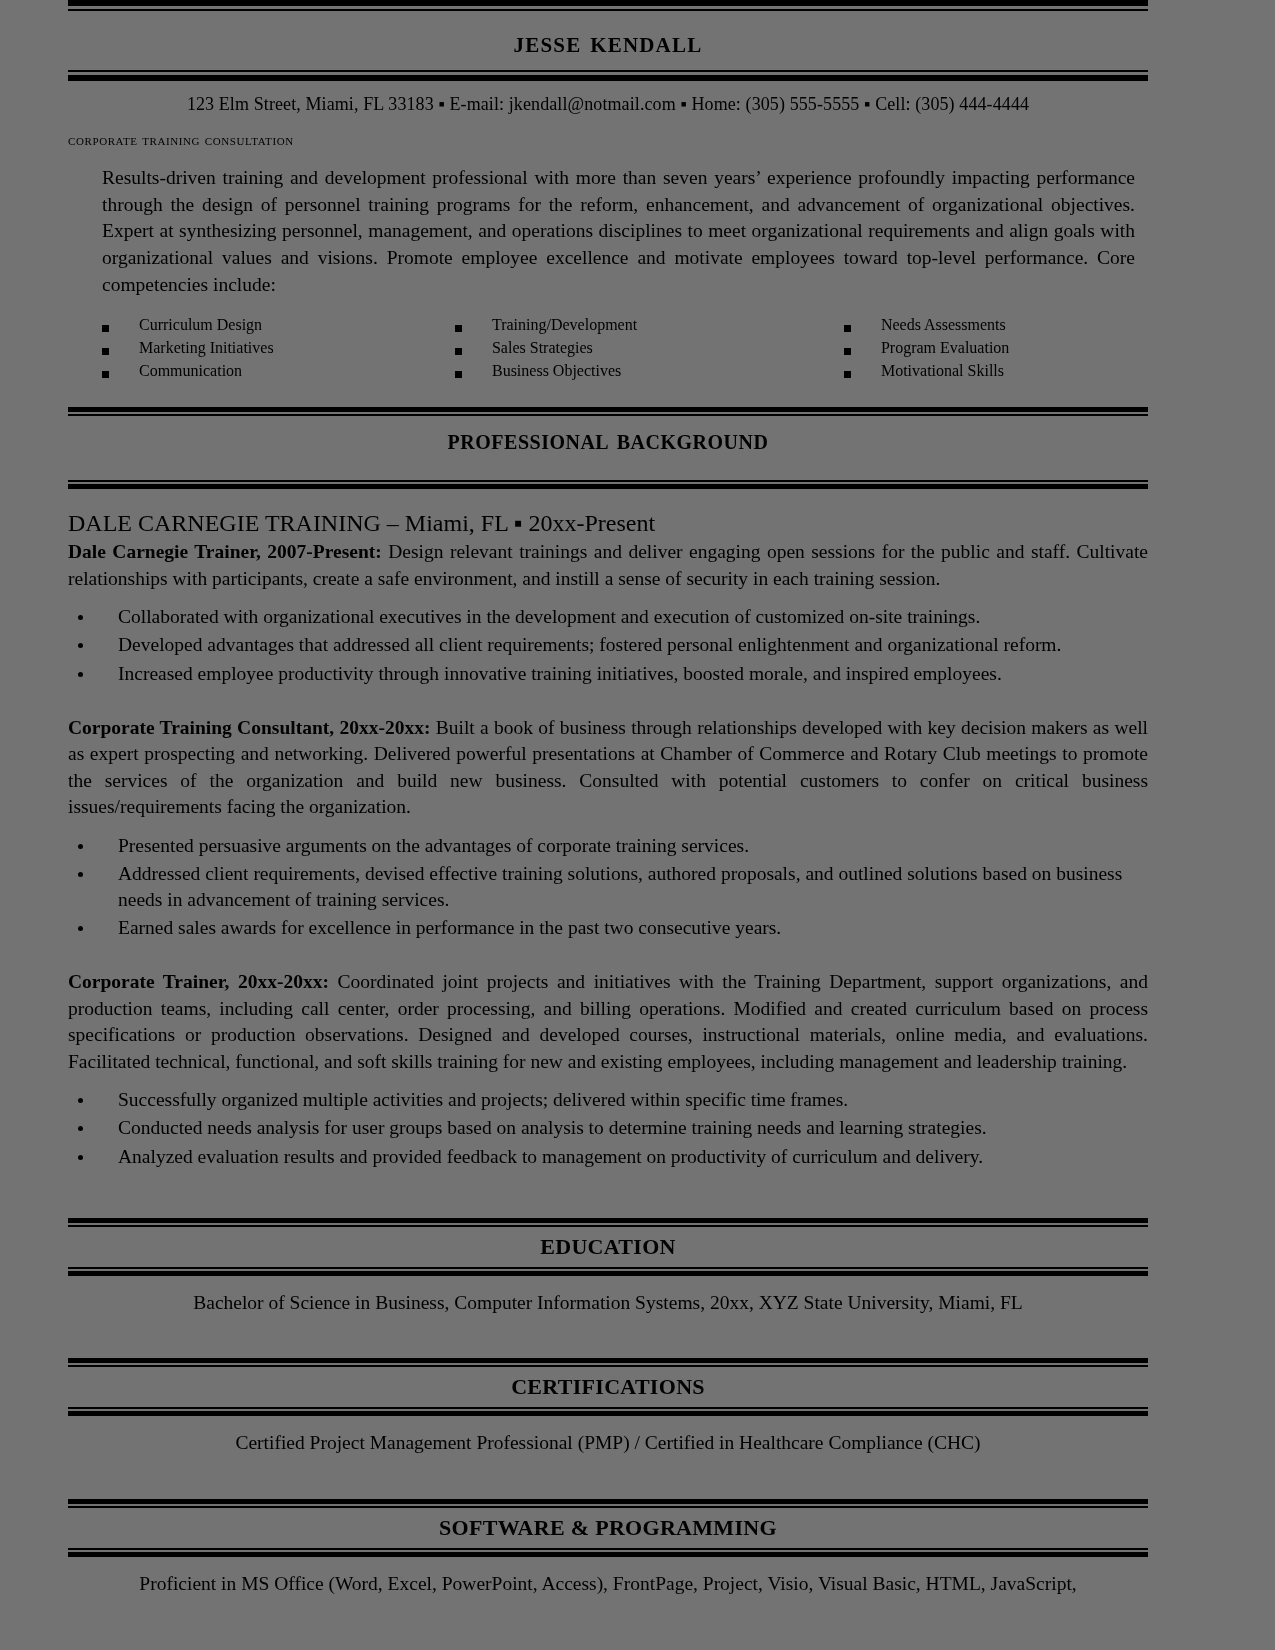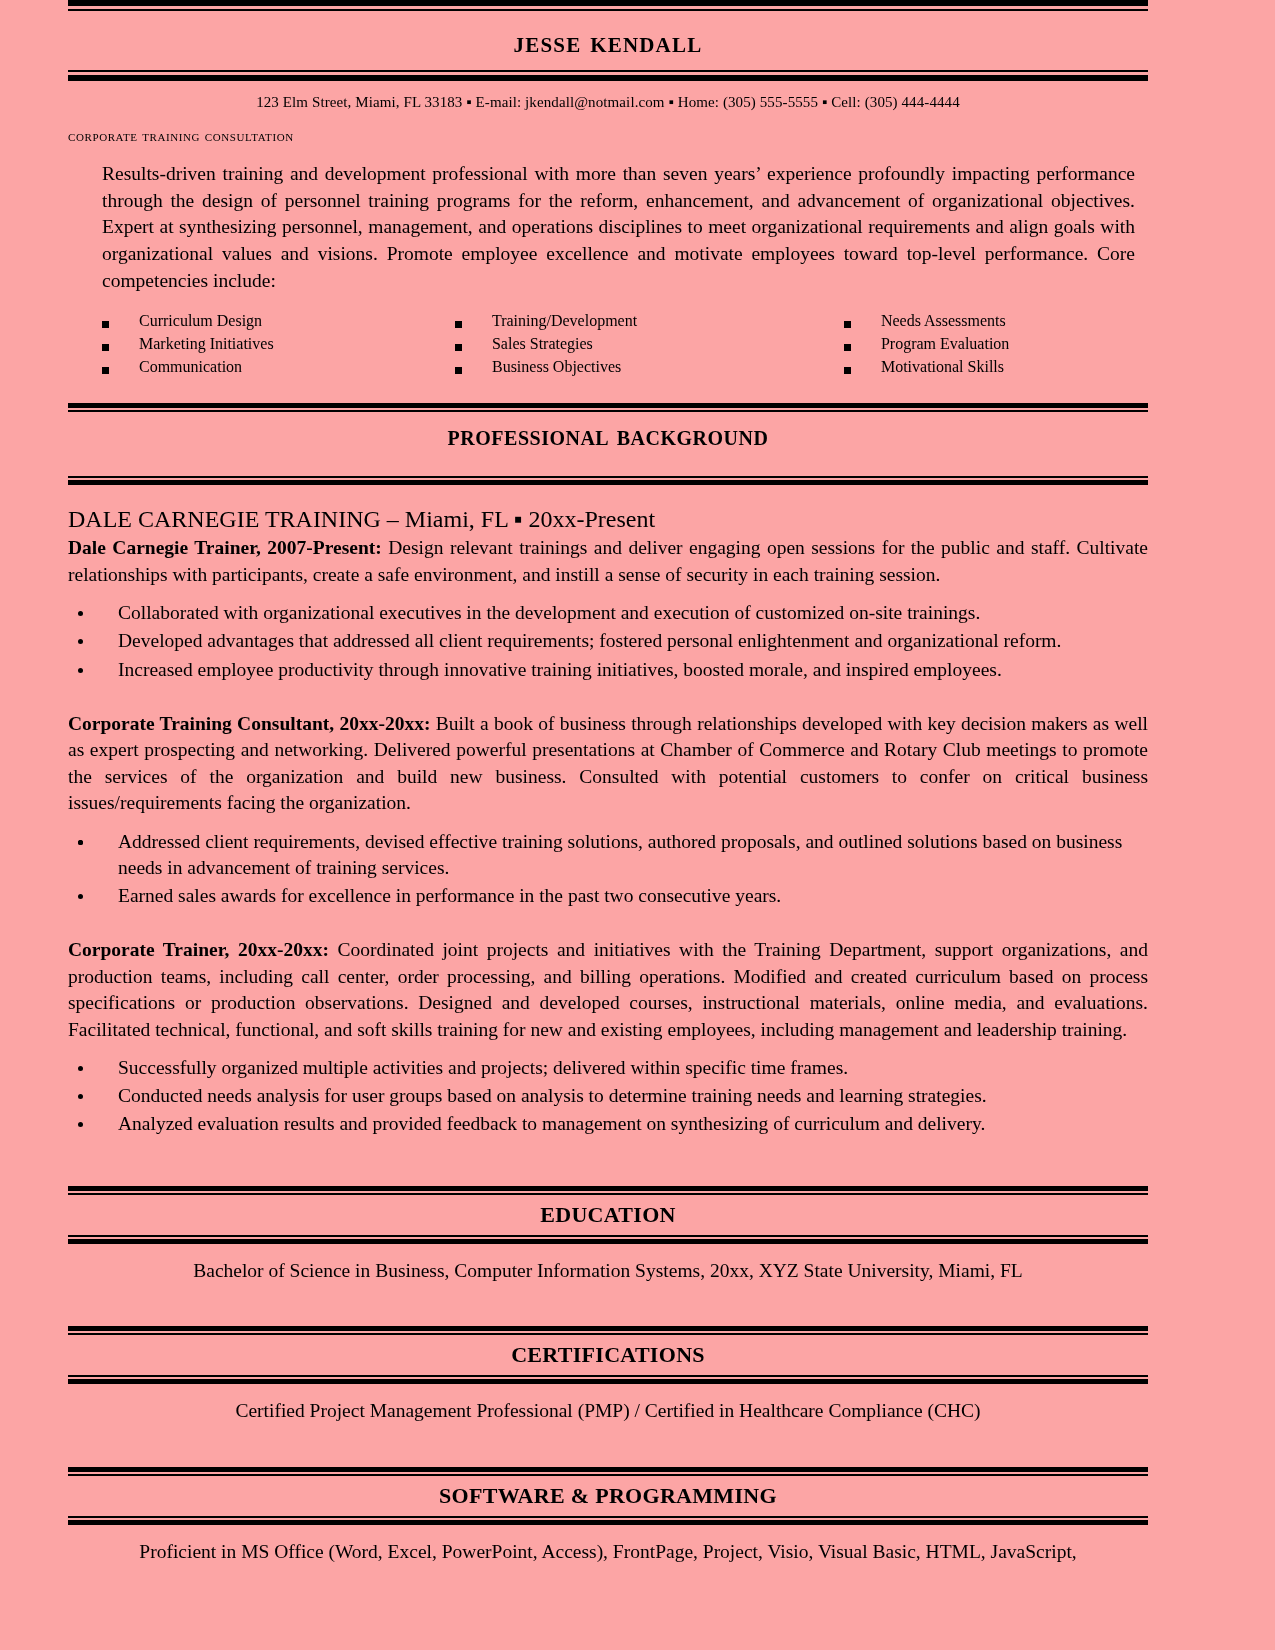--- a/index.html
+++ b/index.html
@@ -8,21 +8,21 @@
     background: #ffffff;
   }
   body {
     font-family: "Liberation Serif", "DejaVu Serif", serif;
     color: #000000;
   }
   .page {
     width: 1275px;
     height: 1650px;
     box-sizing: border-box;
-    background: #fca5a5;
+    background: #737373;
     position: relative;
     overflow: hidden;
   }
   .sheet {
     position: absolute;
     left: 68px;
     top: 0;
     width: 1080px;
   }
 
@@ -62,21 +62,21 @@
     letter-spacing: 1.2px;
     font-variant: small-caps;
     text-transform: lowercase;
     padding: 14px 0 12px 0;
     line-height: 1.1;
   }
   .cand-name::first-letter { }
 
   .contact-line {
     text-align: center;
-    font-size: 15px;
+    font-size: 18px;
     padding: 13px 0 6px 0;
     letter-spacing: 0.1px;
   }
 
   .headline {
     text-align: left;
     font-size: 16px;
     font-weight: normal;
     font-variant: small-caps;
     text-transform: lowercase;
@@ -241,32 +241,32 @@
       <ul class="dots">
         <li><span class="dot"></span><span>Collaborated with organizational executives in the development and execution of customized on-site trainings.</span></li>
         <li><span class="dot"></span><span>Developed advantages that addressed all client requirements; fostered personal enlightenment and organizational reform.</span></li>
         <li><span class="dot"></span><span>Increased employee productivity through innovative training initiatives, boosted morale, and inspired employees.</span></li>
       </ul>
 
       <div class="exp-gap"></div>
 
       <div class="exp-para"><b>Corporate Training Consultant, 20xx-20xx:</b><span> Built a book of business through relationships developed with key decision makers as well as expert prospecting and networking. Delivered powerful presentations at Chamber of Commerce and Rotary Club meetings to promote the services of the organization and build new business. Consulted with potential customers to confer on critical business issues/requirements facing the organization.</span></div>
       <ul class="dots">
-        <li><span class="dot"></span></li>
+        <li><span class="dot"></span><span>Presented persuasive arguments on the advantages of corporate training services.</span></li>
         <li><span class="dot"></span><span>Addressed client requirements, devised effective training solutions, authored proposals, and outlined solutions based on business needs in advancement of training services.</span></li>
         <li><span class="dot"></span><span>Earned sales awards for excellence in performance in the past two consecutive years.</span></li>
       </ul>
 
       <div class="exp-gap"></div>
 
       <div class="exp-para"><b>Corporate Trainer</b><b>, 20xx-20xx:</b><span> Coordinated joint projects and initiatives with the Training Department, support organizations, and production teams, including call center, order processing, and billing operations. Modified and created curriculum based on process specifications or production observations. Designed and developed courses, instructional materials, online media, and evaluations. Facilitated technical, functional, and soft skills training for new and existing employees, including management and leadership training.</span></div>
       <ul class="dots">
         <li><span class="dot"></span><span>Successfully organized multiple activities and projects; delivered within specific time frames.</span></li>
         <li><span class="dot"></span><span>Conducted needs analysis for user groups based on analysis to determine training needs and learning strategies.</span></li>
-        <li><span class="dot"></span><span>Analyzed evaluation results and provided feedback to management on synthesizing of curriculum and delivery.</span></li>
+        <li><span class="dot"></span><span>Analyzed evaluation results and provided feedback to management on productivity of curriculum and delivery.</span></li>
       </ul>
     </div>
 
     <div class="section-head-wrap pad-top-lg">
       <div class="rule-double-top"></div>
       <div class="section-head plain">EDUCATION</div>
       <div class="rule-double-bottom"></div>
     </div>
     <div class="center-body">
       <span class="ln">Bachelor of Science in Business, Computer Information Systems, 20xx, XYZ State University, Miami, FL</span>

